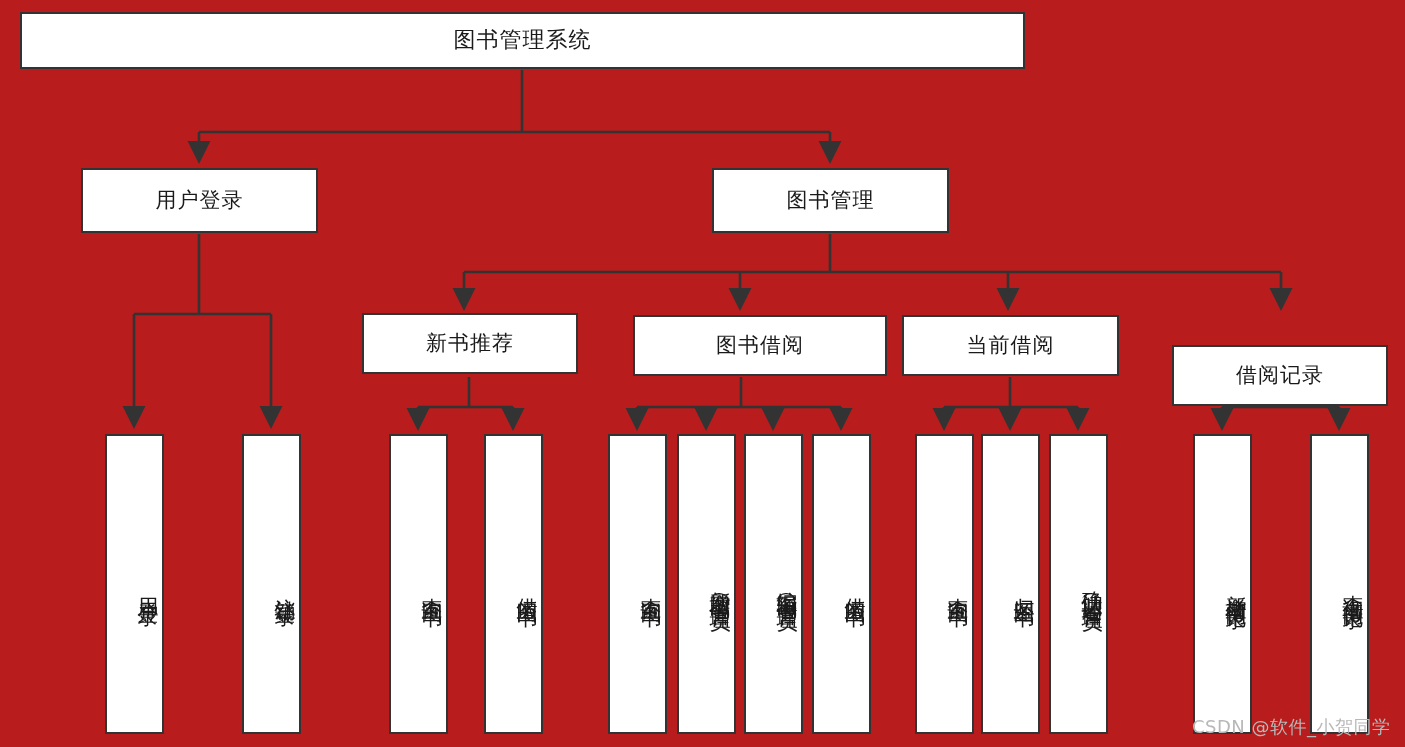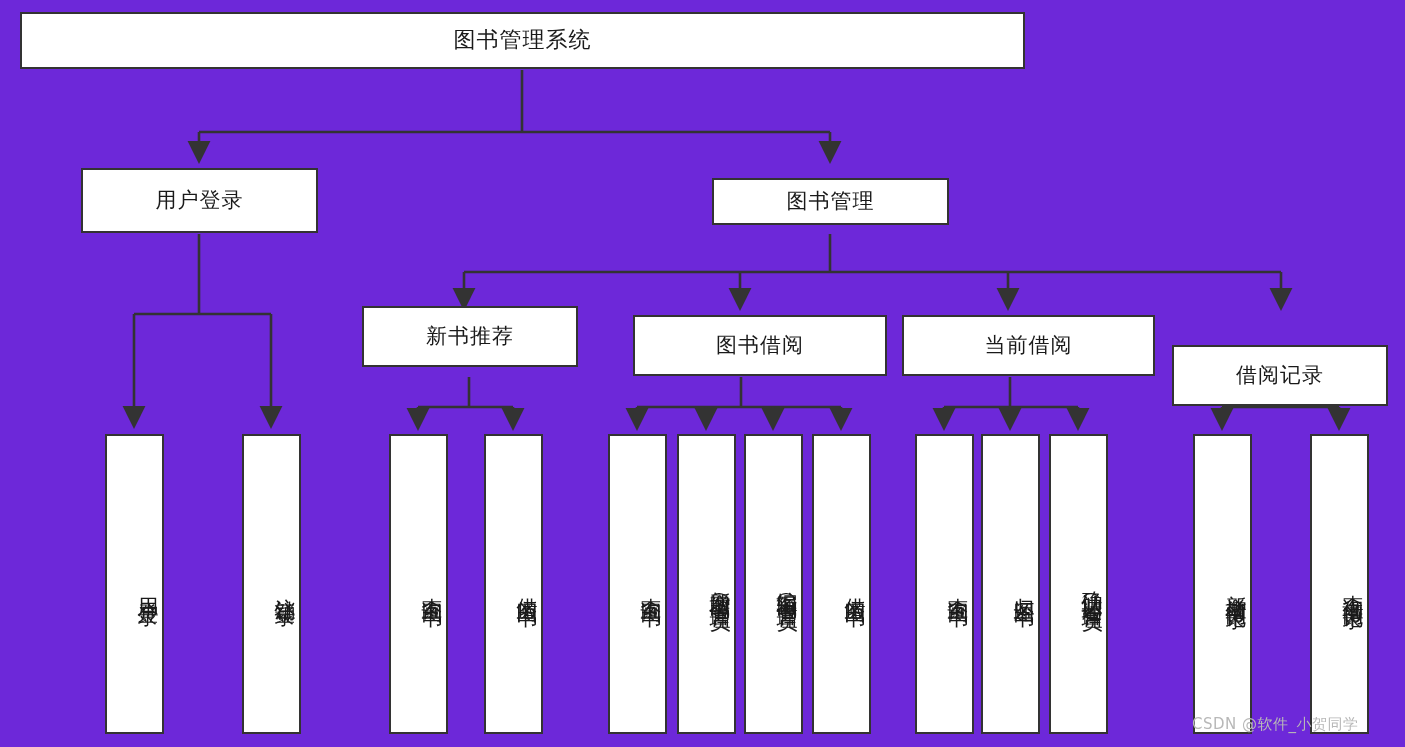--- a/index.html
+++ b/index.html
@@ -7,21 +7,21 @@
     padding: 0;
     background: #ffffff;
   }
   body {
     font-family: "DejaVu Sans", "Liberation Sans", sans-serif;
   }
   #canvas {
     position: relative;
     width: 1405px;
     height: 747px;
-    background: #6d28d9;
+    background: #b91c1c;
     overflow: hidden;
   }
   svg.wires {
     position: absolute;
     left: 0;
     top: 0;
     width: 1405px;
     height: 747px;
     pointer-events: none;
   }
@@ -49,21 +49,21 @@
     padding-top: 6px;
     align-items: flex-start;
     justify-content: center;
   }
   .node.root {
     font-size: 22px;
   }
   .watermark {
     position: absolute;
     color: #b8b8b8;
-    font-size: 15px;
+    font-size: 18px;
     letter-spacing: 0.5px;
     white-space: nowrap;
     user-select: none;
   }
 </style>
 </head>
 <body>
 
 <div id="canvas">
 
@@ -117,31 +117,31 @@
     </g>
   </svg>
 
   <div class="node horiz root" style="left:20px; top:12px; width:1005px; height:57px;">
     <span>图书管理系统</span>
   </div>
 
   <div class="node horiz" style="left:81px; top:168px; width:237px; height:65px;">
     <span>用户登录</span>
   </div>
-  <div class="node horiz" style="left:712px; top:178px; width:237px; height:47px;">
+  <div class="node horiz" style="left:712px; top:168px; width:237px; height:65px;">
     <span>图书管理</span>
   </div>
 
-  <div class="node horiz" style="left:362px; top:306px; width:216px; height:61px;">
+  <div class="node horiz" style="left:362px; top:313px; width:216px; height:61px;">
     <span>新书推荐</span>
   </div>
   <div class="node horiz" style="left:633px; top:315px; width:254px; height:61px;">
     <span>图书借阅</span>
   </div>
-  <div class="node horiz" style="left:902px; top:315px; width:253px; height:61px;">
+  <div class="node horiz" style="left:902px; top:315px; width:217px; height:61px;">
     <span>当前借阅</span>
   </div>
   <div class="node horiz" style="left:1172px; top:315px; width:216px; height:61px;margin-top:30px;">
     <span>借阅记录</span>
   </div>
 
   <div class="node vert" style="left:105px; top:434px; width:59px; height:300px;">
     <span>用户登录</span>
   </div>
   <div class="node vert" style="left:242px; top:434px; width:59px; height:300px;">

